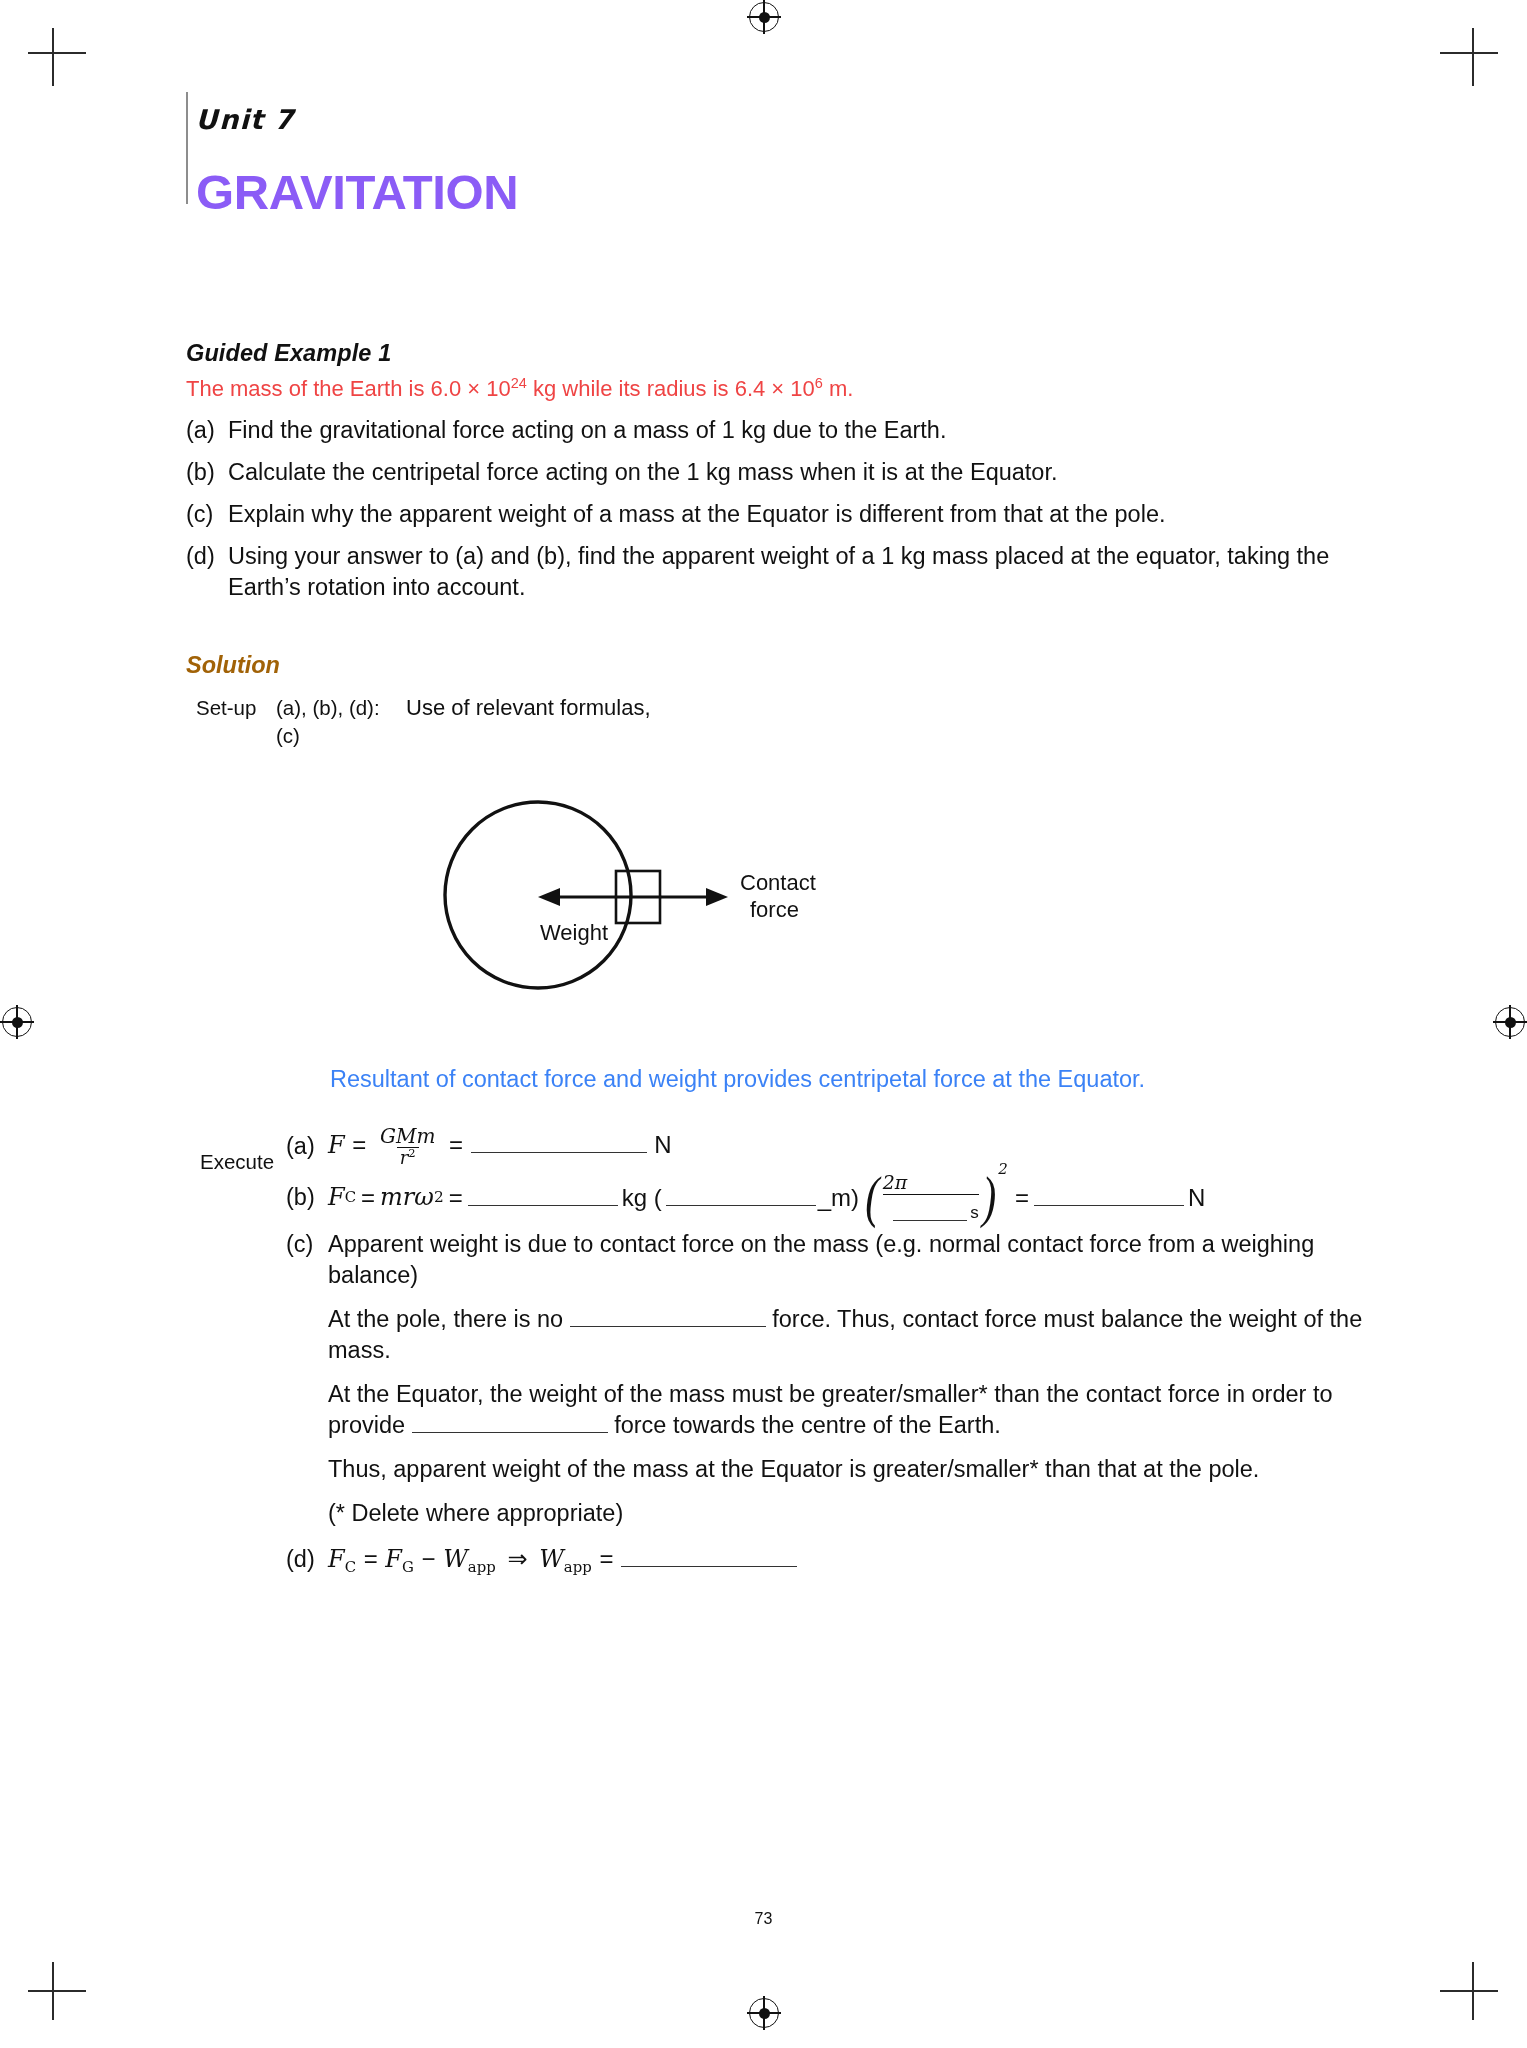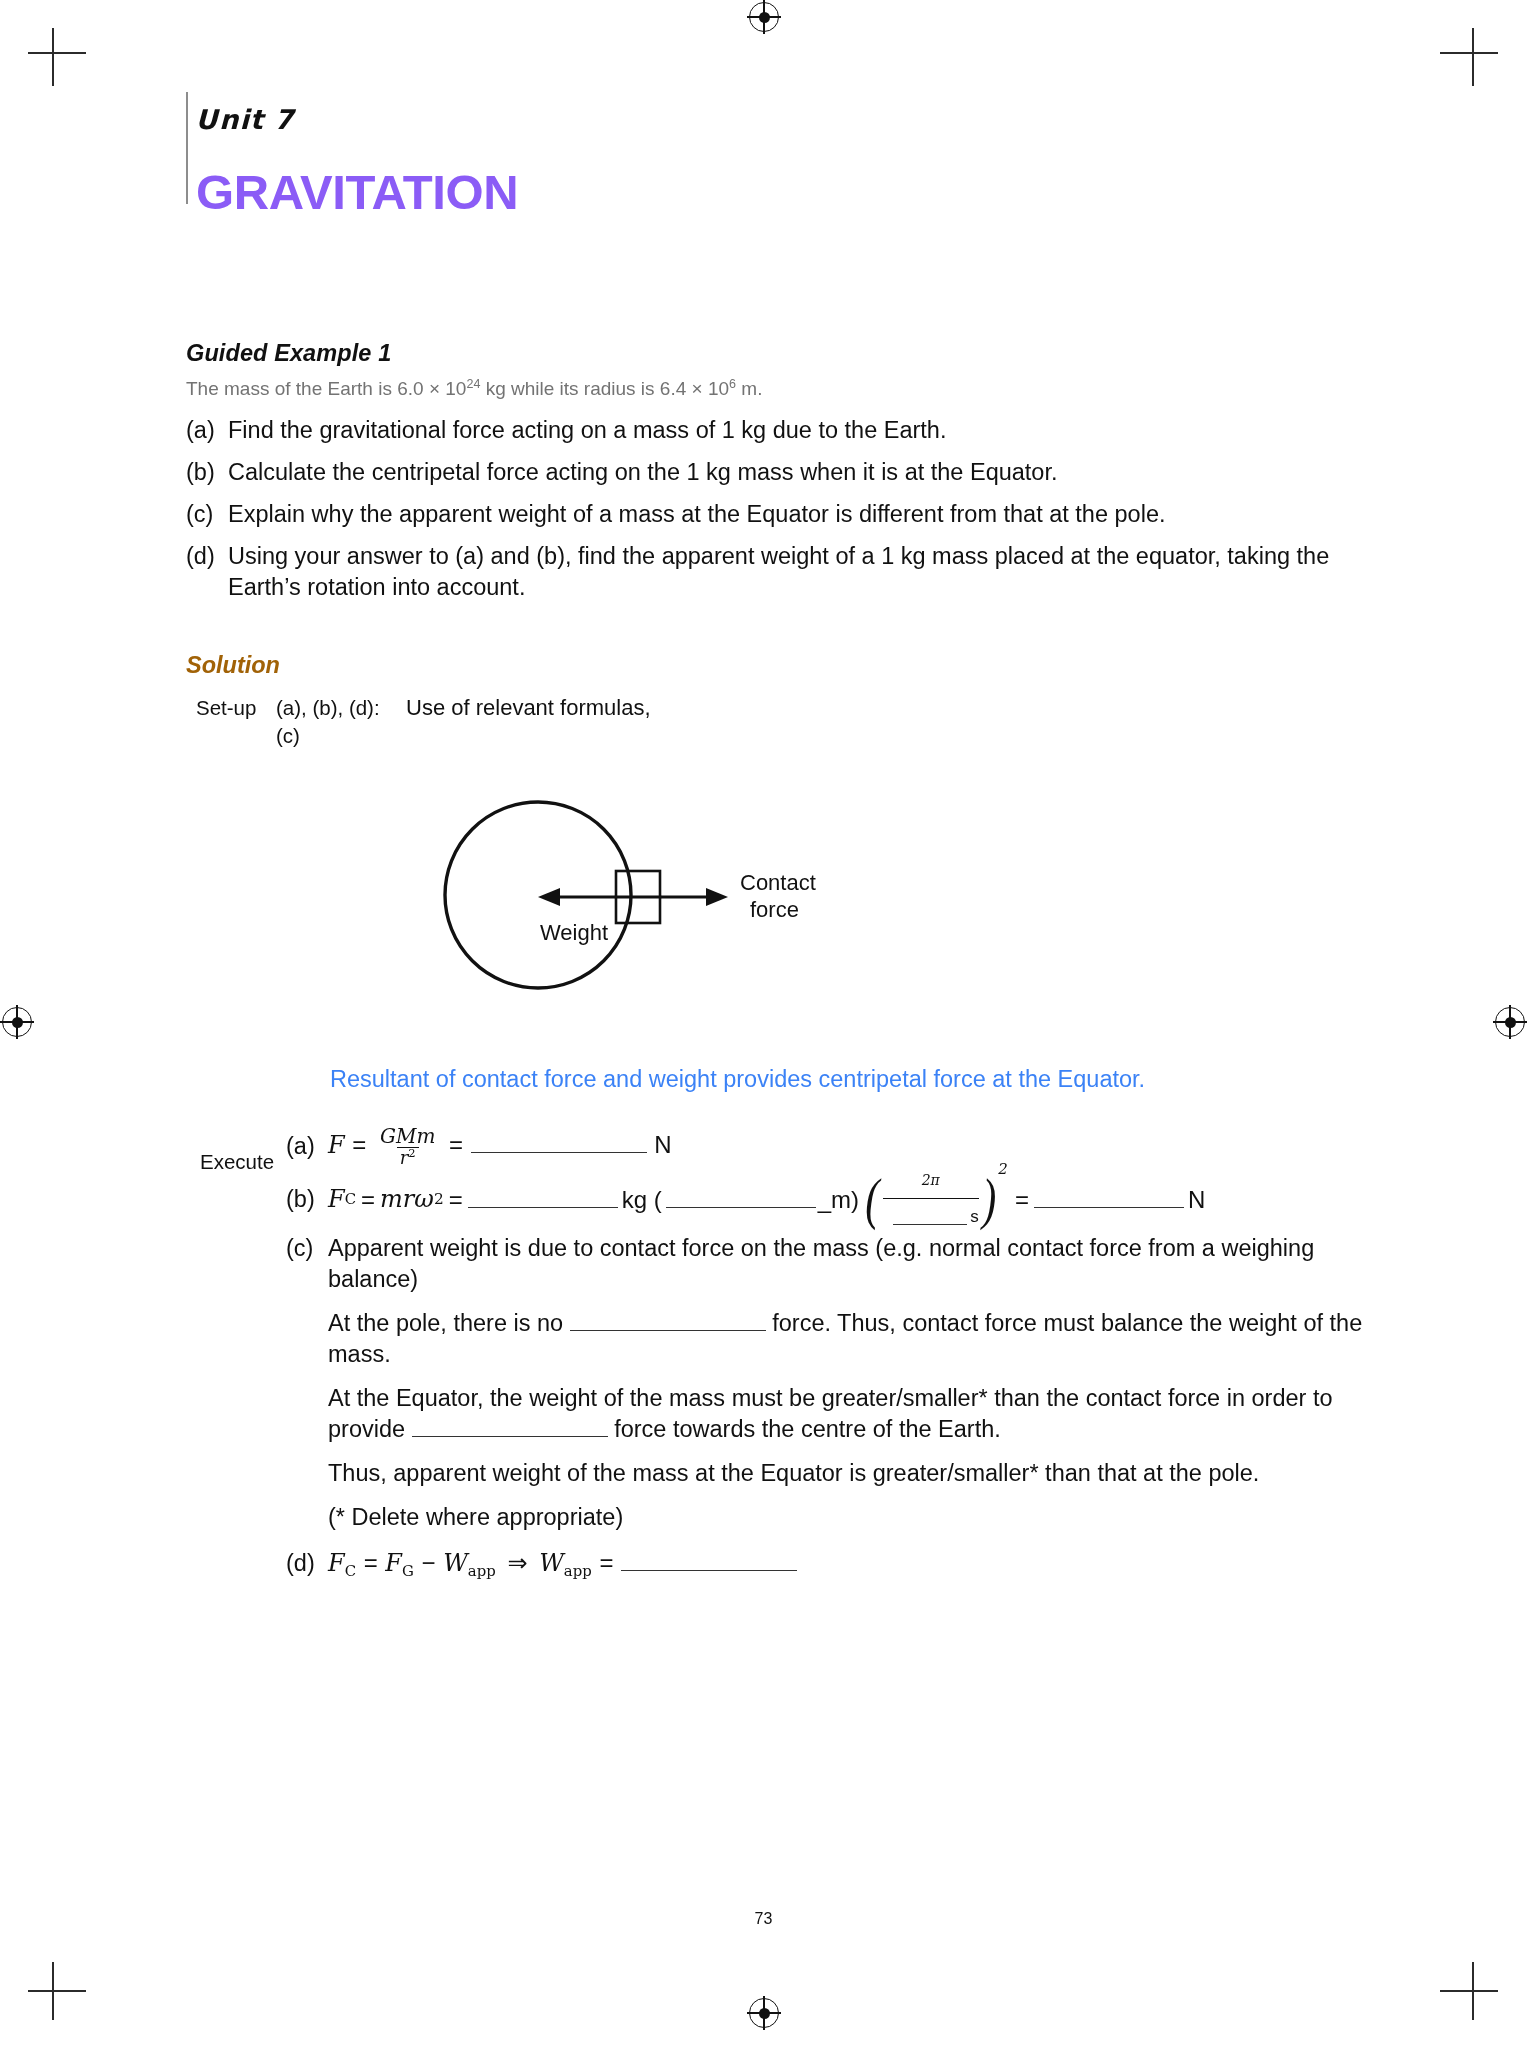--- a/index.html
+++ b/index.html
@@ -40,21 +40,21 @@
     font-size:49px;font-weight:700;color:#8b5cf6;letter-spacing:-0.4px;
   }
 
   
   .body{position:absolute;left:186px;top:340px;width:1180px;}
   .hdr{
     font-size:23.5px;font-weight:700;font-style:italic;color:#111;
     margin:0 0 6px 0;letter-spacing:.1px;
   }
   .lede{
-    font-size:19px;line-height:31px;margin:0 0 8px 0;color:#737373;
+    font-size:22px;line-height:31px;margin:0 0 8px 0;color:#ef4444;
   }
   sup{font-size:.66em;vertical-align:super;line-height:0;}
 
   .qlist{margin:0;padding:0;list-style:none;}
   .qitem{
     display:flex;font-size:23.5px;line-height:31px;margin:11px 0 0 0;color:#111;
   }
   .qitem .mark{width:42px;flex:0 0 42px;}
   .qitem .txt{flex:1 1 auto;}
 
@@ -114,22 +114,22 @@
   }
   .paren{
     font-size:56px;line-height:34px;font-family:"Liberation Serif", serif;
     font-weight:300;color:#111;transform:scaleX(.75);display:inline-block;
   }
   .tallfrac{
     display:inline-flex;flex-direction:column;align-items:stretch;
     line-height:1;margin:0 1px;
   }
   .tallfrac .tnum{
-    text-align:center;font-family:"DejaVu Serif",serif;font-style:italic;
-    font-size:14px;padding-bottom:11px;border-bottom:1.4px solid #111;min-width:96px;
+    text-align:left;font-family:"DejaVu Serif",serif;font-style:italic;
+    font-size:19px;padding-bottom:2px;border-bottom:1.4px solid #111;min-width:96px;
   }
   .tallfrac .tden{
     display:flex;align-items:flex-end;justify-content:flex-end;
     padding-top:9px;font-size:19px;
   }
   .tallfrac .tden .b{
     display:inline-block;border-bottom:1.6px solid #333;height:15px;width:74px;
   }
 
   .exp2{font-size:15px;vertical-align:super;line-height:0;}

